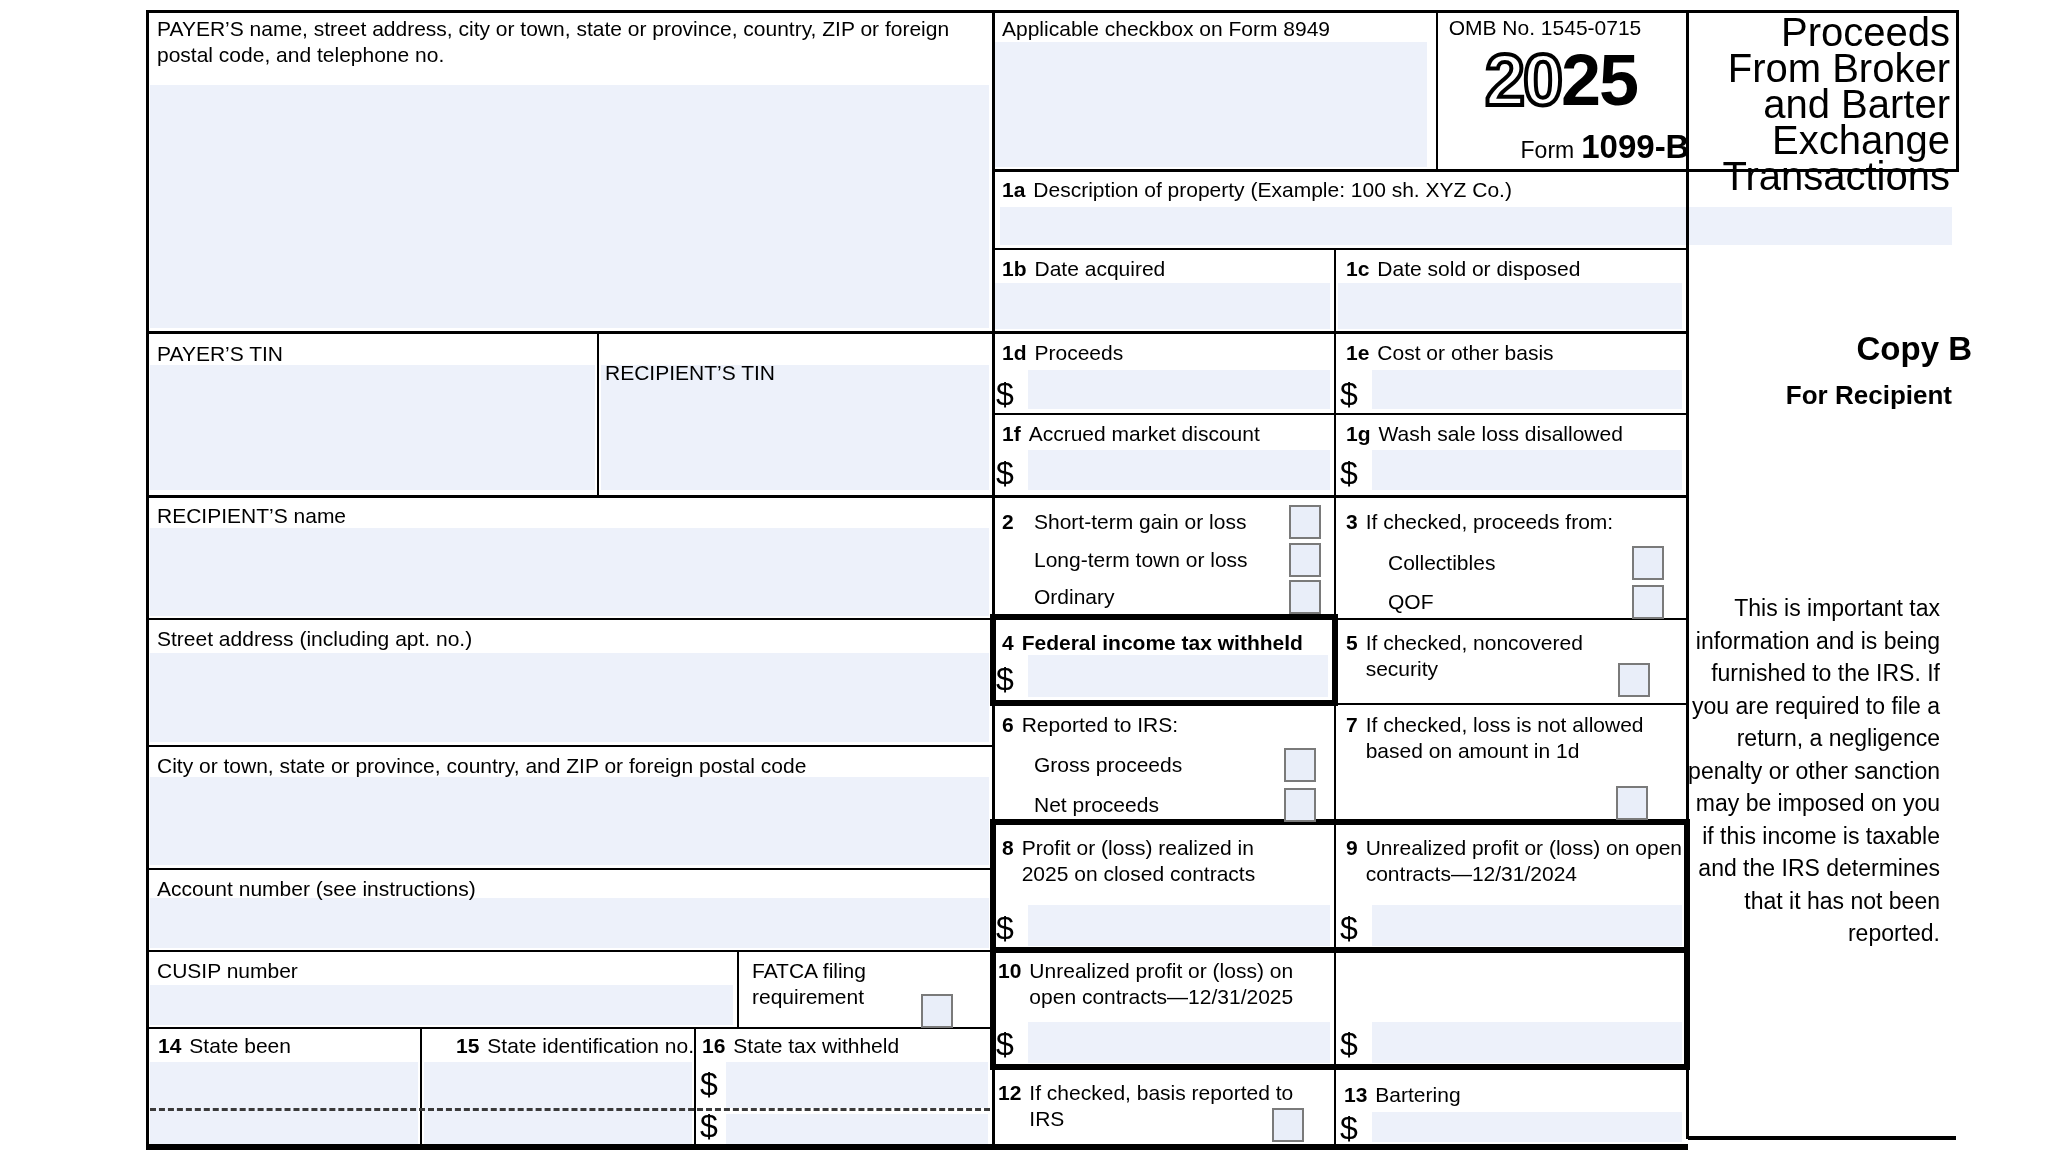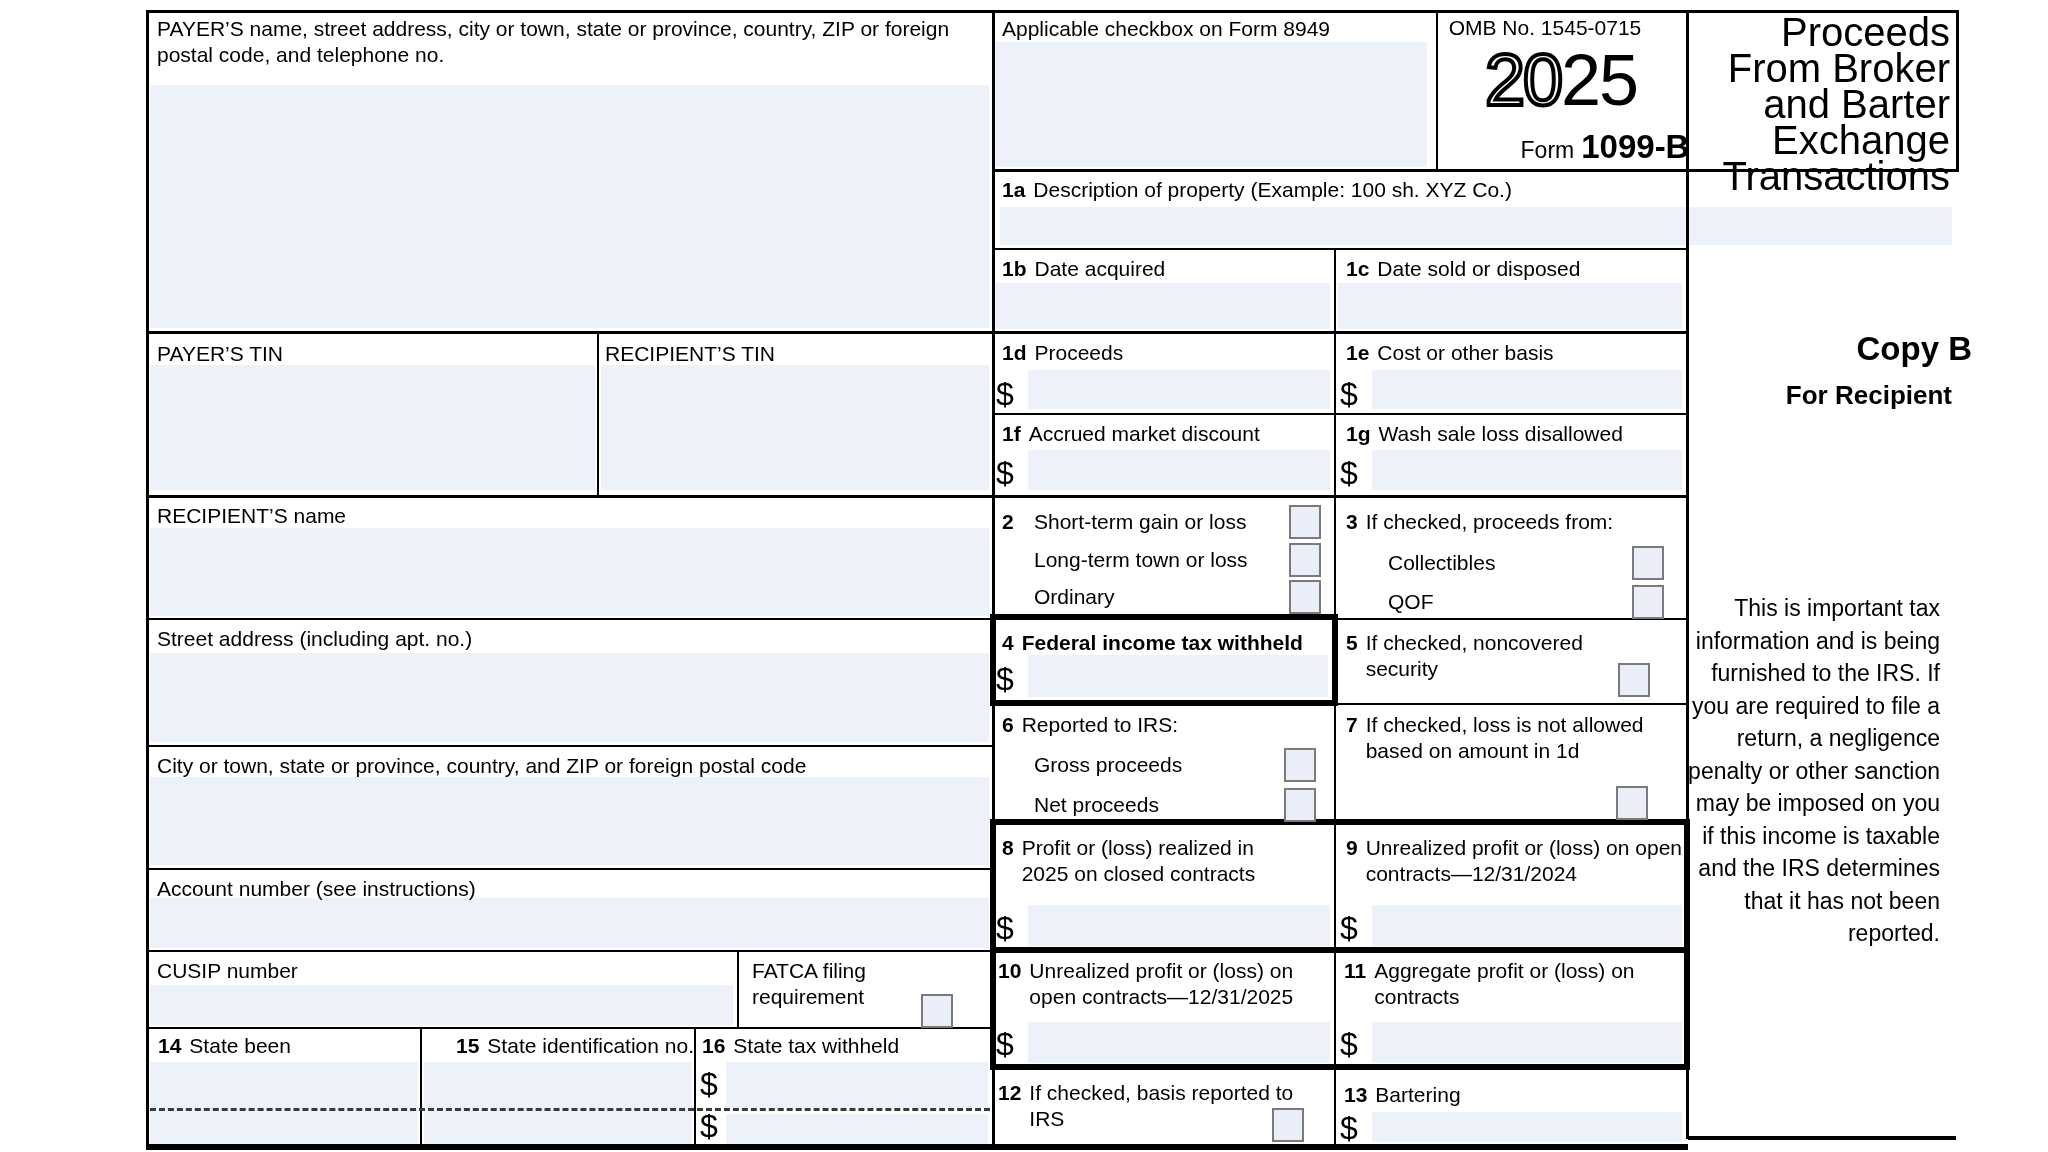--- a/index.html
+++ b/index.html
@@ -10,21 +10,21 @@
   .field{position:absolute;background:#edf1fa;}
   .cb{position:absolute;width:28px;height:30px;background:#e9eef9;border:2px solid #7a7a7a;}
   .lbl{position:absolute;font-size:21px;line-height:26px;display:flex;gap:8px;align-items:flex-start;}
   .lbl b{flex:none;font-weight:bold;}
   .lbl span{flex:1;}
   .plain{position:absolute;font-size:21px;line-height:26px;}
   .dollar{position:absolute;font-size:32px;line-height:32px;font-weight:400;}
   .bold{font-weight:bold;}
   .omb{position:absolute;left:1436px;top:16px;width:218px;text-align:center;font-size:21px;}
   .year{position:absolute;left:1436px;top:44px;width:250px;text-align:center;
-        font-size:72px;line-height:72px;font-weight:normal;letter-spacing:-2px;}
+        font-size:72px;line-height:72px;font-weight:bold;letter-spacing:-2px;}
   .year .outline{color:#fff;-webkit-text-stroke:4px #000;}
   .formline{position:absolute;left:1436px;top:128px;width:250px;display:flex;
             justify-content:center;align-items:baseline;gap:7px;margin-left:44px;}
   .formline .w{font-size:23px;}
   .formline .n{font-size:33px;font-weight:bold;}
   .title{position:absolute;left:1692px;top:14px;width:258px;text-align:right;
          font-size:40px;line-height:36px;font-weight:normal;}
   .copyb{position:absolute;left:1690px;top:330px;width:250px;text-align:right;
          font-size:33px;font-weight:bold;padding-left:32px;}
   .forrec{position:absolute;left:1690px;top:380px;width:250px;text-align:right;
@@ -107,21 +107,21 @@
   <div class="plain" style="left:1002px;top:16px">Applicable checkbox on Form 8949</div>
   <div class="omb">OMB No. 1545-0715</div>
   <div class="year"><span class="outline">20</span><span>25</span></div>
   <div class="formline">
       <span class="w">Form</span>
       <span class="n">1099-B</span>
     </div>
   <div class="title">Proceeds From Broker and Barter Exchange Transactions</div>
 
   <div class="plain" style="left:157px;top:341px">PAYER’S TIN</div>
-  <div class="plain" style="left:605px;top:341px">RECIPIENT’S TIN</div>
+  <div class="plain" style="left:605px;top:360px">RECIPIENT’S TIN</div>
   <div class="plain" style="left:157px;top:503px">RECIPIENT’S name</div>
   <div class="plain" style="left:157px;top:626px">Street address (including apt. no.)</div>
   <div class="plain" style="left:157px;top:753px">City or town, state or province, country, and ZIP or foreign postal code</div>
   <div class="plain" style="left:157px;top:876px">Account number (see instructions)</div>
   <div class="plain" style="left:157px;top:958px">CUSIP number</div>
   <div class="plain" style="left:752px;top:958px;width:170px">FATCA filing requirement</div>
   <div class="cb" style="left:921px;top:994px"></div>
 
   <div class="lbl" style="left:1002px;top:177px;width:600px">
       <b>1a</b>
@@ -209,24 +209,20 @@
       <b>9</b>
       <span>Unrealized profit or (loss) on open contracts—12/31/2024</span>
     </div>
   <div class="dollar" style="left:1340px;top:912px">$</div>
 
   <div class="lbl" style="left:998px;top:958px;width:334px">
       <b>10</b>
       <span>Unrealized profit or (loss) on open contracts—12/31/2025</span>
     </div>
   <div class="dollar" style="left:996px;top:1028px">$</div>
-  <div class="lbl" style="left:1344px;top:958px;width:330px">
-      <b>11</b>
-      <span>Aggregate profit or (loss) on contracts</span>
-    </div>
   <div class="dollar" style="left:1340px;top:1028px">$</div>
 
   <div class="lbl" style="left:998px;top:1080px;width:300px">
       <b>12</b>
       <span>If checked, basis reported to IRS</span>
     </div>
   <div class="cb" style="left:1272px;top:1108px"></div>
   <div class="lbl" style="left:1344px;top:1082px;width:320px">
       <b>13</b>
       <span>Bartering</span>

